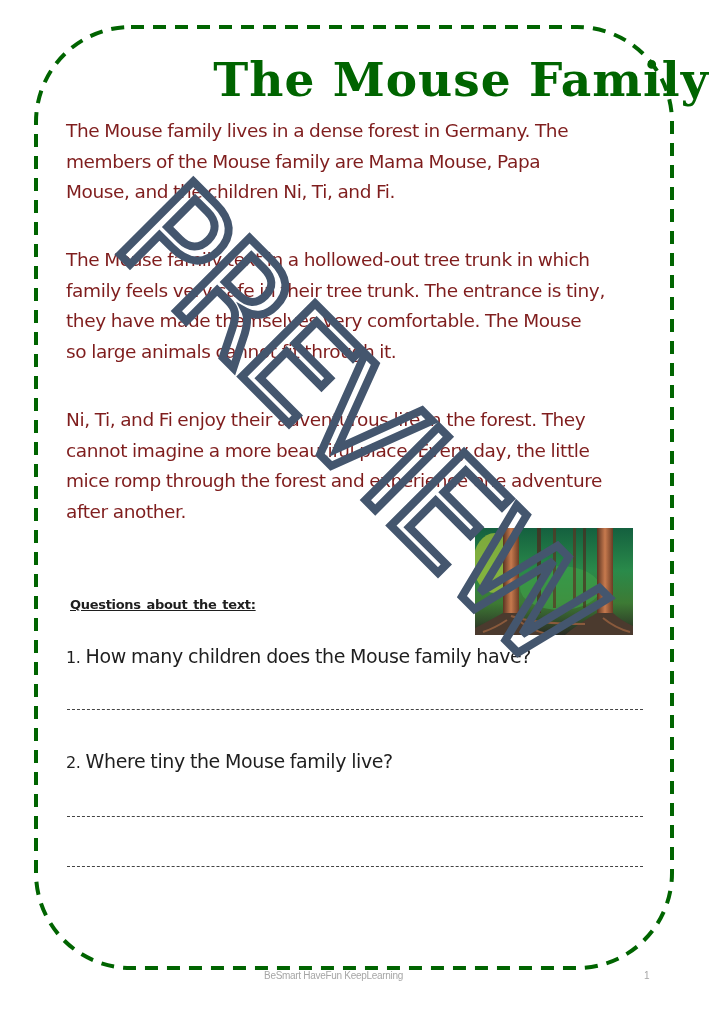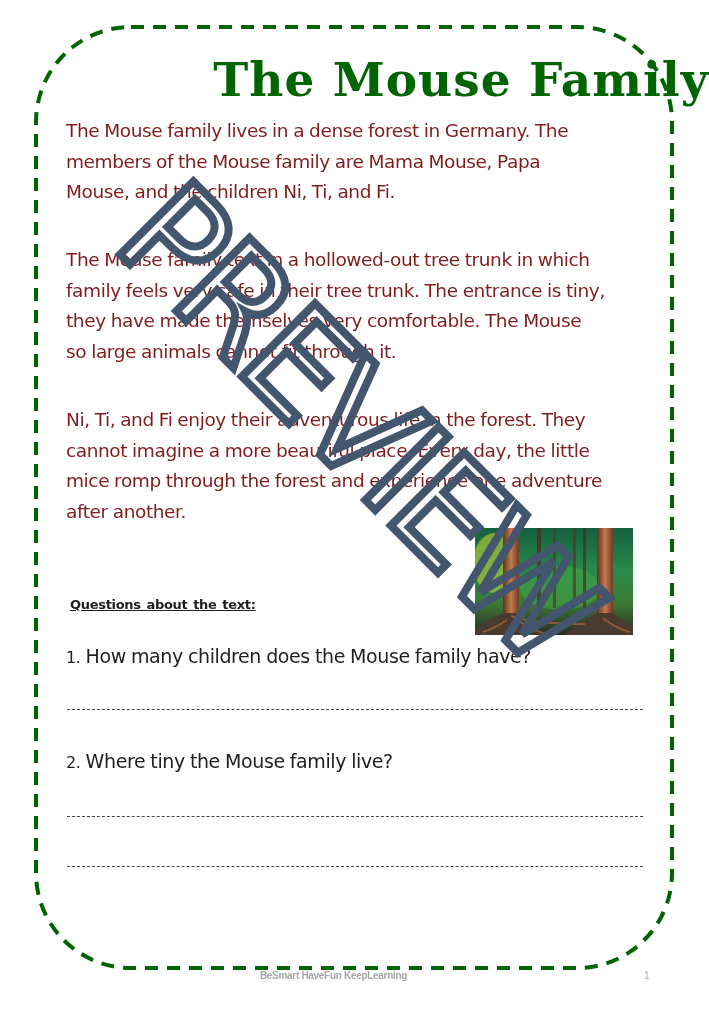--- a/index.html
+++ b/index.html
@@ -112,21 +112,20 @@
   .footer-text {
     position: absolute;
     top: 970px;
     left: 0;
     width: 667px;
     text-align: center;
     font-family: "Liberation Sans", "DejaVu Sans", sans-serif;
     font-size: 10px;
     color: #a6a6a6;
     letter-spacing: -0.3px;
-    font-weight: bold;
   }
   .page-number {
     position: absolute;
     top: 970px;
     left: 644px;
     font-family: "Liberation Sans", "DejaVu Sans", sans-serif;
     font-size: 10px;
     color: #a6a6a6;
   }
   .watermark {

